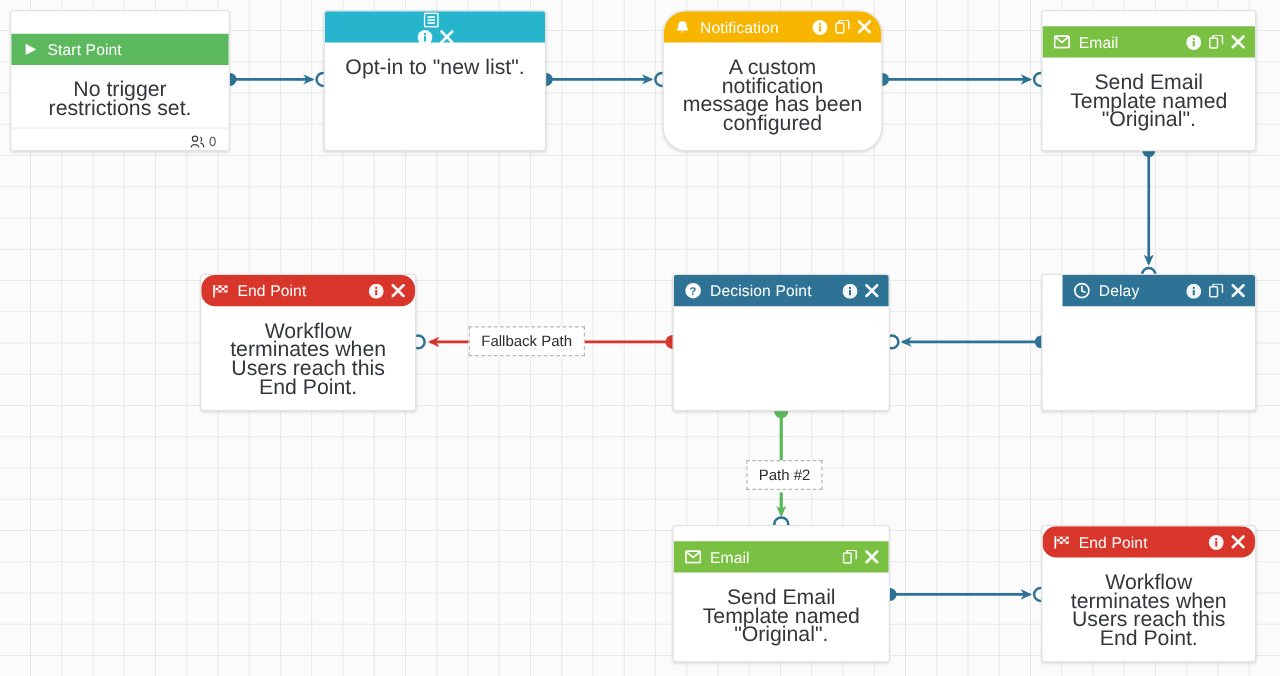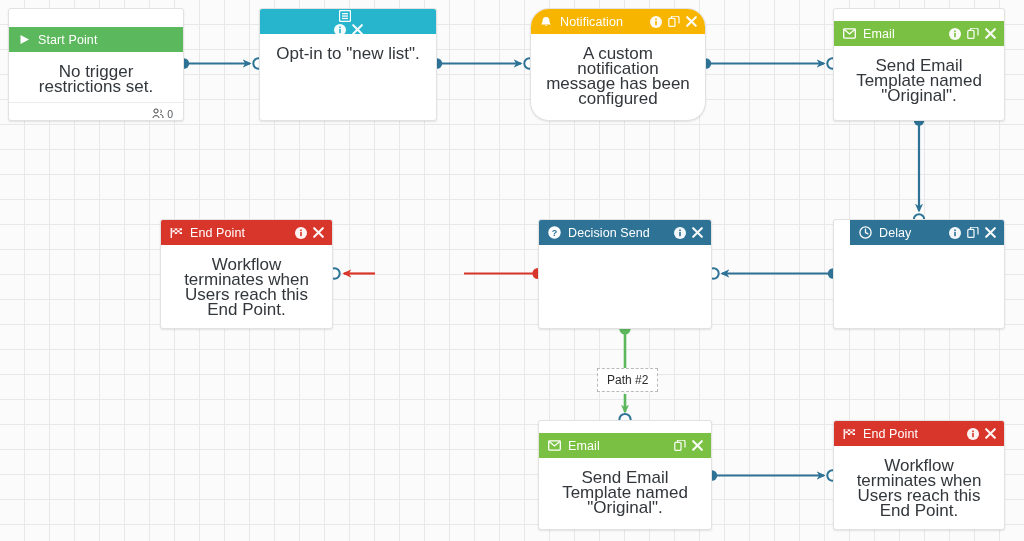--- a/index.html
+++ b/index.html
@@ -124,21 +124,21 @@
     color: #555a5e;
     gap: 3px;
   }
   .node-footer svg { display: block; }
 
   
   .hdr-green   { background: #5cb85c; margin-top: 18px; }
   .hdr-cyan    { background: #27b5ce; flex-direction: column; }
   .hdr-yellow  { background: #f7b500; }
   .hdr-lime    { background: #7ac143; margin-top: 12px; }
-  .hdr-red     { background: #d9362b; }
+  .hdr-red     { background: #d9362b; border-radius: 11px; }
   .hdr-blue    { background: #2e7396; }
 
   
   .edge-label {
     position: absolute;
     background: #ffffff;
     border: 1px dashed #b9b9b9;
     font-size: 12px;
     color: #2c2c2c;
     padding: 4px 9px;
@@ -372,21 +372,21 @@
   </div>
 
   <div class="node" style="left:538px; top:219px; width:174px; height:110px;">
     <div class="node-header hdr-blue">
       <span class="type-icon">
         <svg width="13" height="13" viewBox="0 0 13 13">
           <circle cx="6.5" cy="6.5" r="6.2" fill="#fff"></circle>
           <text x="6.5" y="9.8" font-family="Liberation Sans, sans-serif" font-size="9" font-weight="bold" fill="#2e7396" text-anchor="middle">?</text>
         </svg>
       </span>
-      <span class="node-title">Decision Send</span>
+      <span class="node-title">Decision Point</span>
       <span class="hdr-actions">
         <span class="act">
           <svg width="12" height="12" viewBox="0 0 12 12">
               <circle cx="6" cy="6" r="6" fill="#fff"></circle>
               <rect x="5.2" y="4.9" width="1.6" height="4.3" fill="#2e7396"></rect>
               <rect x="5.2" y="2.5" width="1.6" height="1.6" fill="#2e7396"></rect>
             </svg>
         </span>
         <span class="act">
           <svg width="11" height="11" viewBox="0 0 11 11">
@@ -481,16 +481,17 @@
         <span class="act">
           <svg width="11" height="11" viewBox="0 0 11 11">
               <path d="M1.2 1.2 L9.8 9.8 M9.8 1.2 L1.2 9.8" stroke="#fff" stroke-width="2.1" stroke-linecap="round"></path>
             </svg>
         </span>
       </span>
     </div>
     <div class="node-body">Workflow terminates when Users reach this End Point.</div>
   </div>
 
+  <div class="edge-label" style="left:375px; top:261px;">Fallback Path</div>
 
   <div class="edge-label" style="left:597px; top:368px;">Path #2</div>
 
 </div>
 
 </body></html>

